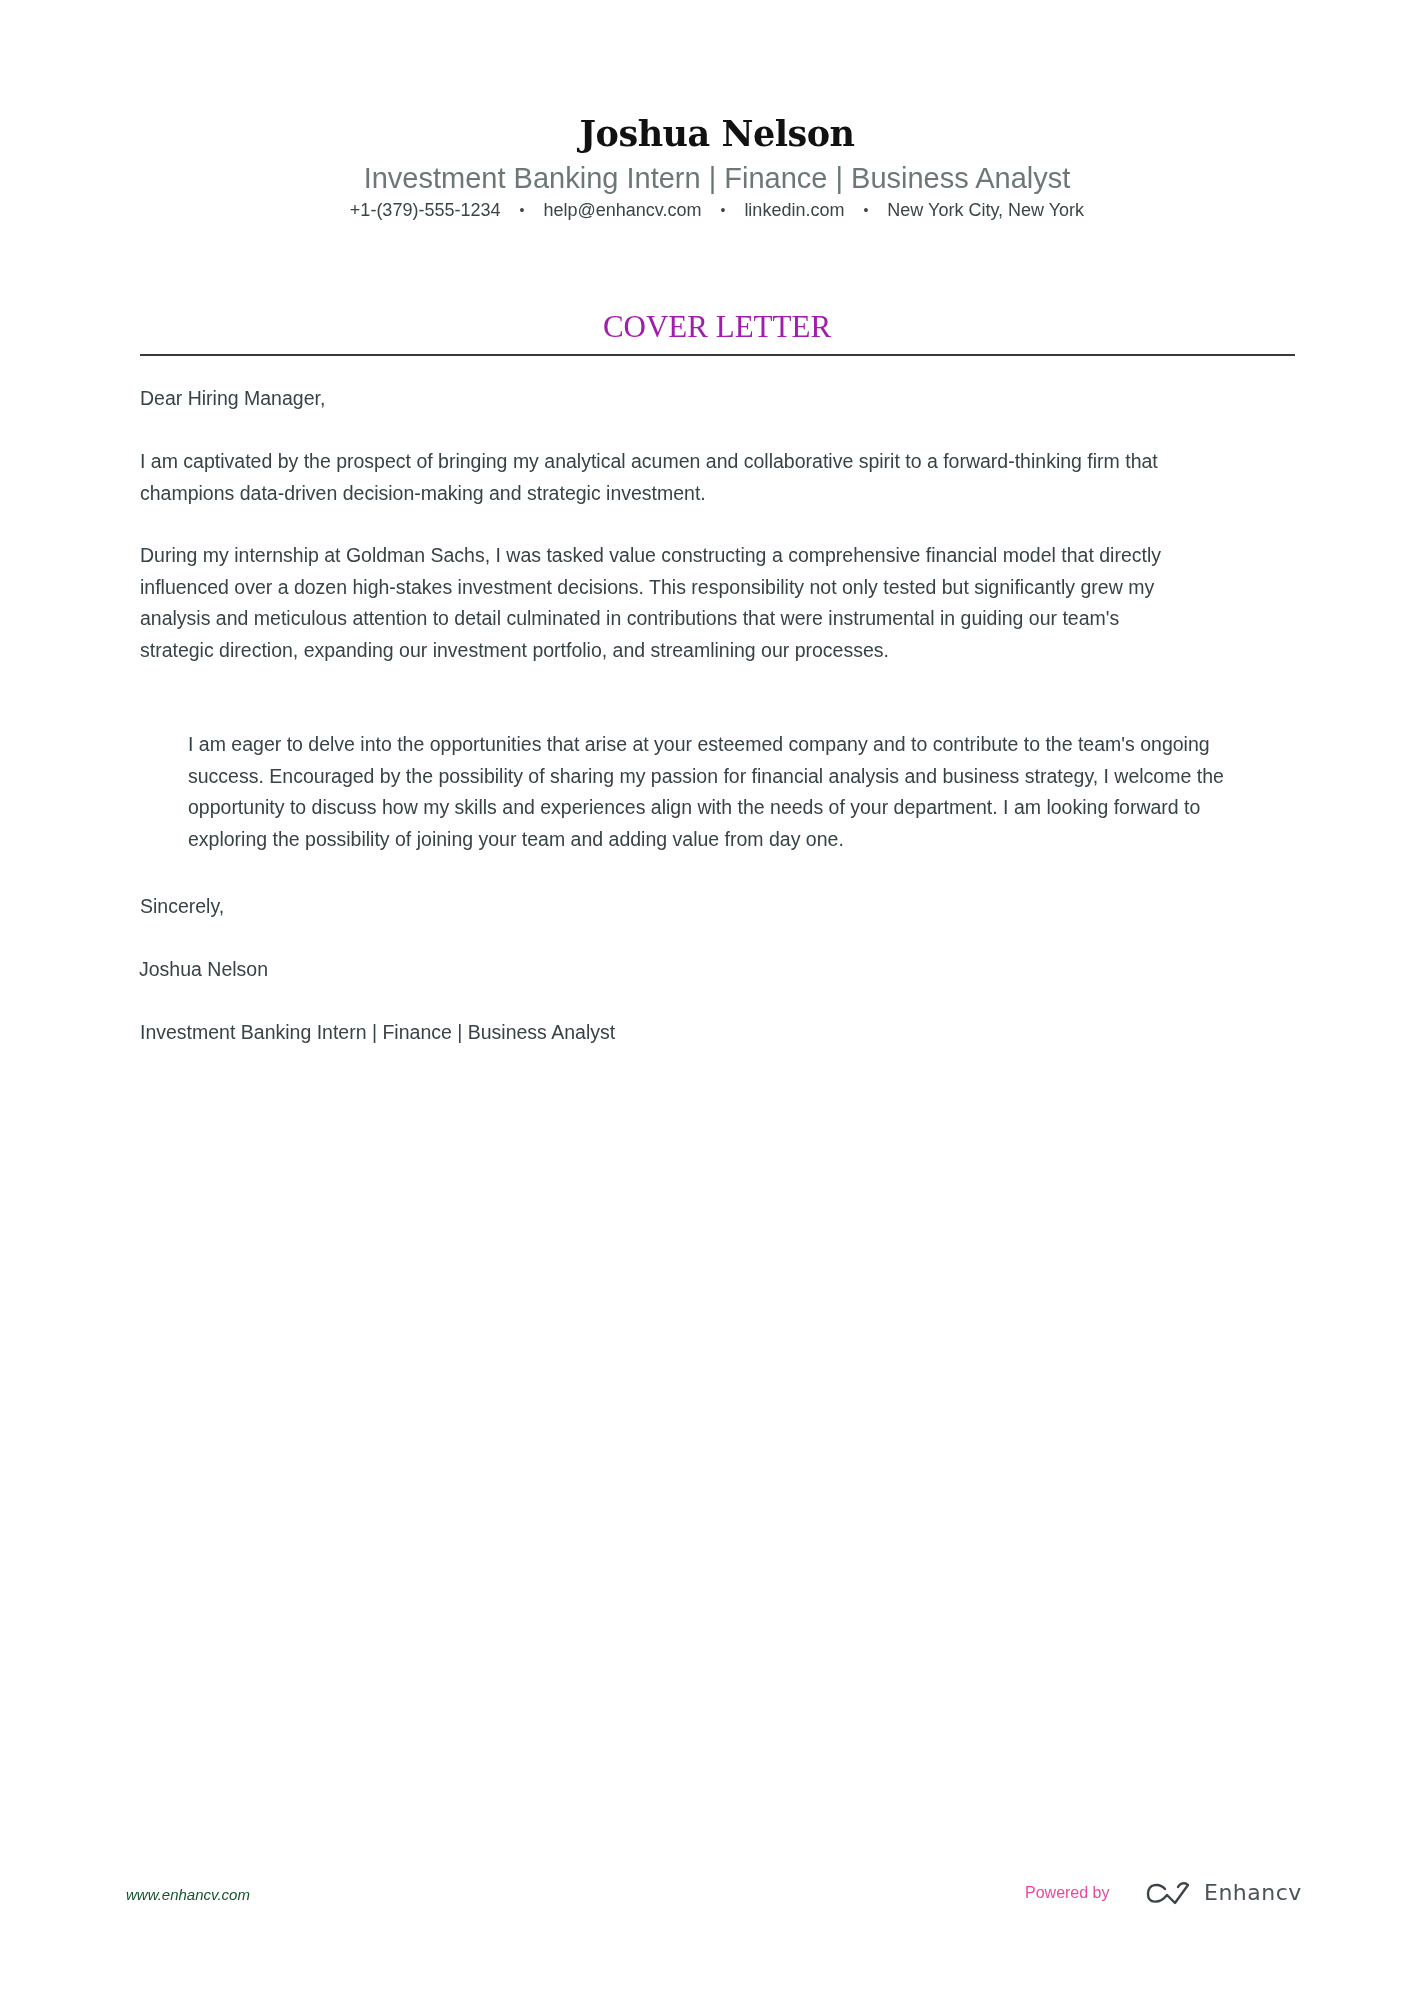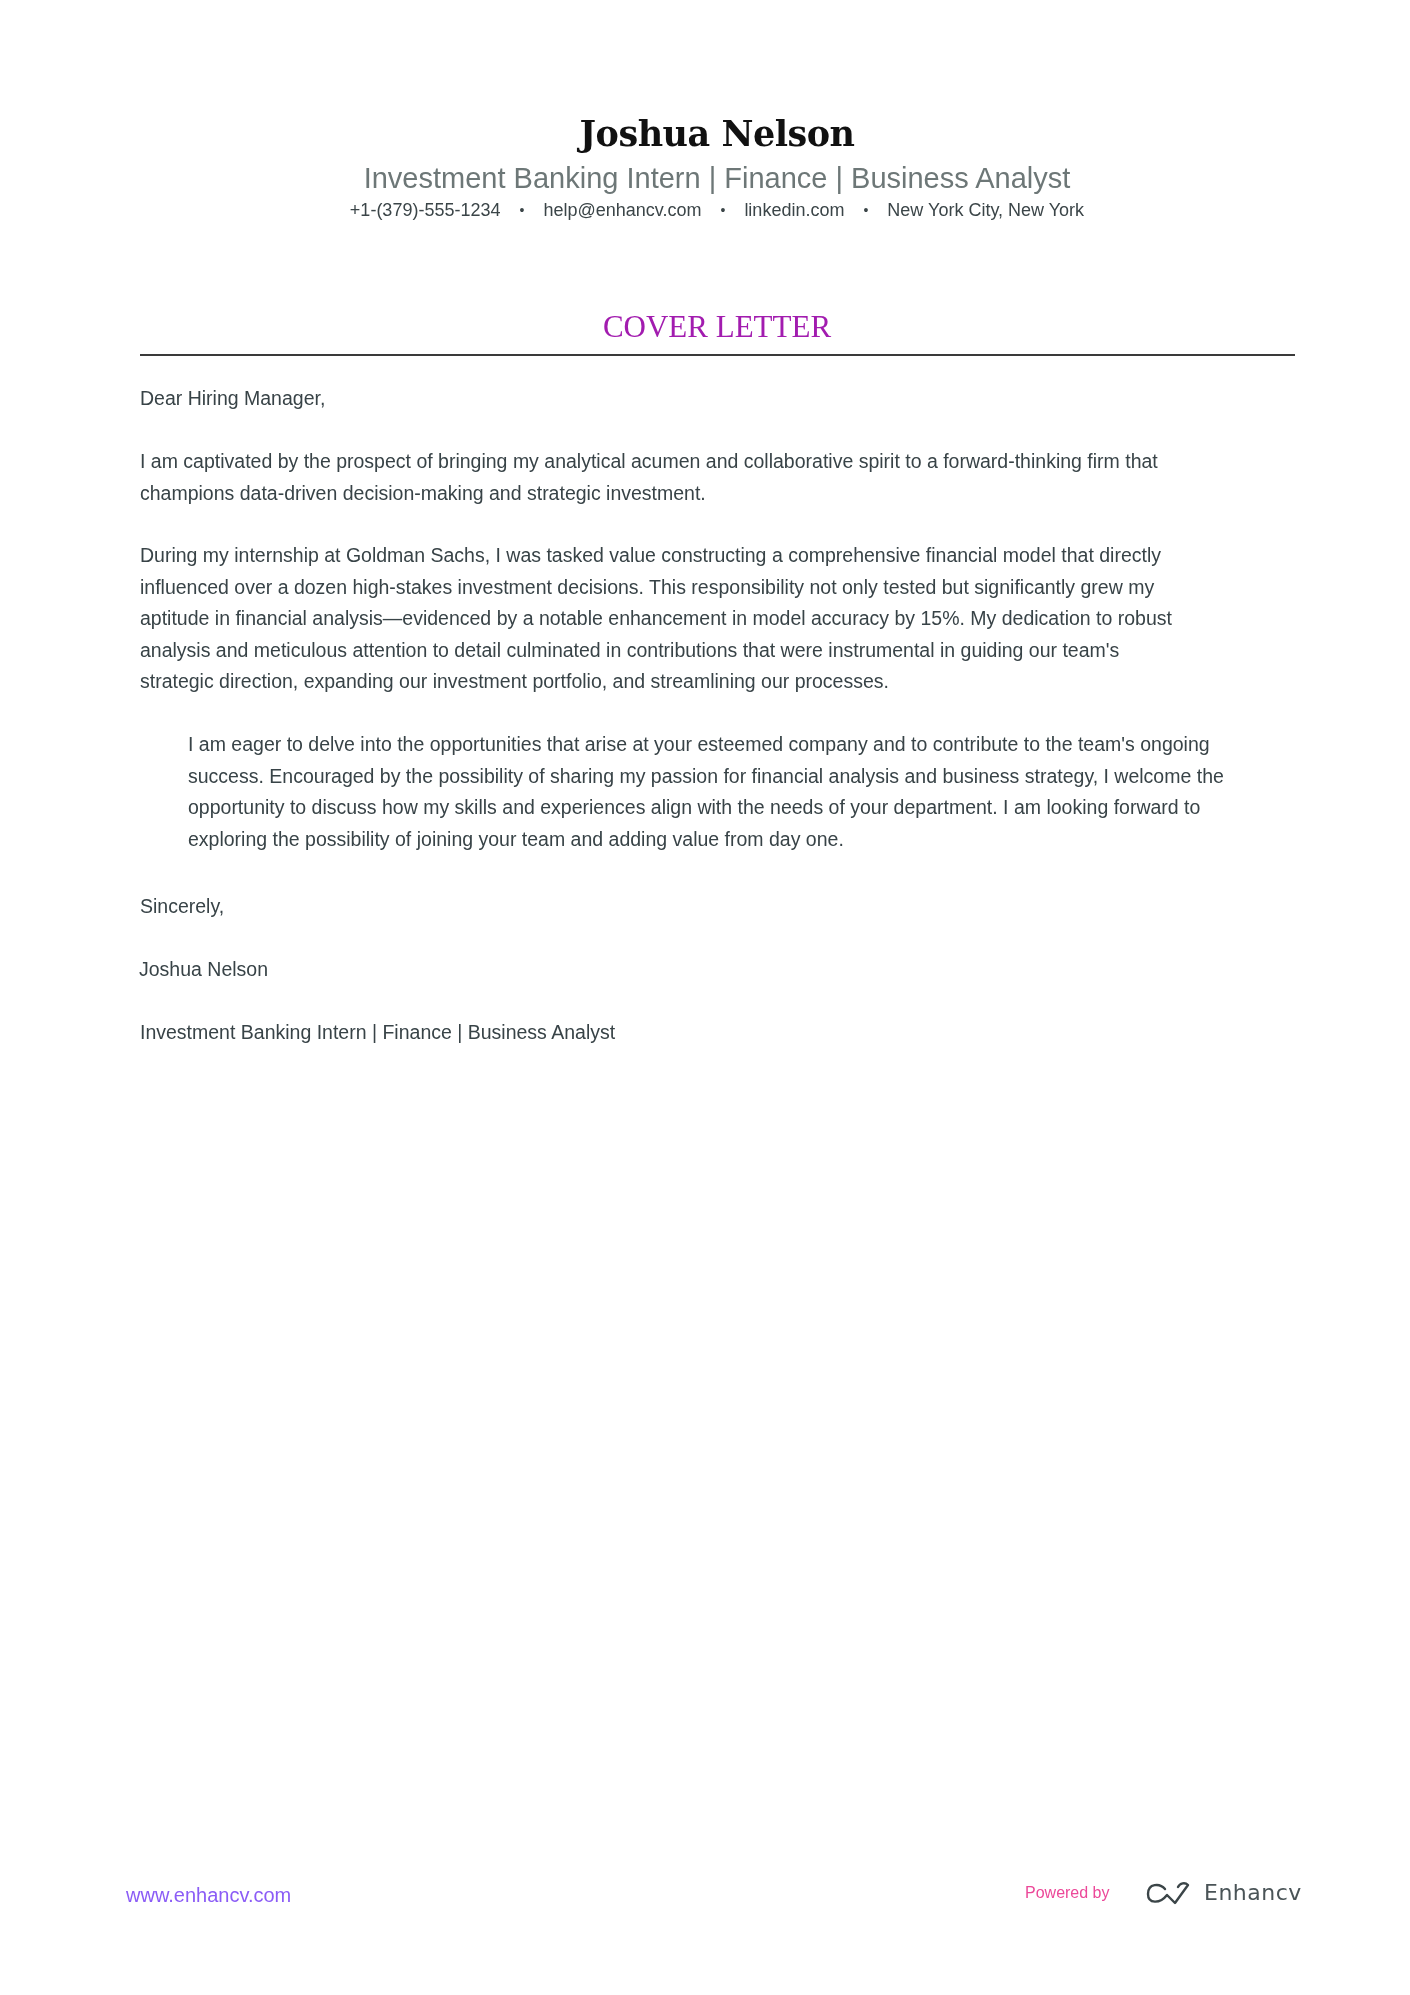--- a/index.html
+++ b/index.html
@@ -7,21 +7,21 @@
   .page { position: absolute; left: 12px; top: 0; width: 1410px; height: 1995px; background: #fff; }
   .center { position: absolute; left: 0; width: 1410px; text-align: center; white-space: nowrap; }
   .name { top: 110px; font-family: "DejaVu Serif", "Liberation Serif", serif; font-weight: bold; font-size: 35px; line-height: 48px; color: #111111; letter-spacing: -0.5px; }
   .subtitle { top: 160px; font-family: "Liberation Sans", sans-serif; font-size: 29px; line-height: 36px; color: #6d7777; }
   .contacts { top: 198px; font-family: "Liberation Sans", sans-serif; font-size: 18px; line-height: 24px; color: #3b4548; }
   .contacts .sep { display: inline-block; margin: 0 14px; font-size: 14px; vertical-align: 1px; }
   .section-title { top: 308px; font-family: "Liberation Serif", serif; font-size: 31px; line-height: 38px; color: #a21caf; }
   .rule { position: absolute; left: 128px; top: 354px; width: 1155px; height: 2px; background: #3a3a3a; }
   .body { position: absolute; left: 128px; width: 1170px; font-family: "Liberation Sans", sans-serif; font-size: 19.5px; line-height: 31.5px; color: #384347; }
   .body .line { display: block; white-space: nowrap; }
-  .footer-url { position: absolute; left: 114px; top: 1885px; font-family: "Liberation Sans", sans-serif; font-size: 20px; line-height: 20px; color: #8b5cf6; }
+  .footer-url { position: absolute; left: 114px; top: 1885px; font-family: "Liberation Sans", sans-serif; font-size: 15px; line-height: 20px; color: #14532d; font-style: italic; }
   .powered { position: absolute; left: 1013px; top: 1882px; font-family: Liberation Sans, sans-serif; font-size: 16px; line-height: 22px; color: #ec4899; }
   .logo-icon { position: absolute; left: 1133px; top: 1881px; width: 46px; height: 26px; }
   .logo-text { position: absolute; left: 1192px; top: 1878px; font-family: "DejaVu Sans", sans-serif; font-size: 22px; line-height: 30px; color: #4a5457; letter-spacing: 0.5px; }
 </style>
 </head>
 <body>
 
 <div class="page">
 
   <div class="center name">Joshua Nelson</div>
@@ -45,21 +45,20 @@
   </div>
 
   <div class="body" style="top:446px;">
     <span class="line">I am captivated by the prospect of bringing my analytical acumen and collaborative spirit to a forward-thinking firm that</span>
     <span class="line">champions data-driven decision-making and strategic investment.</span>
   </div>
 
   <div class="body" style="top:540px;">
     <span class="line">During my internship at Goldman Sachs, I was tasked value constructing a comprehensive financial model that directly</span>
     <span class="line">influenced over a dozen high-stakes investment decisions. This responsibility not only tested but significantly grew my</span>
-    <span class="line">aptitude in financial analysis—evidenced by a notable enhancement in model accuracy by 15%. My dedication to robust</span>
     <span class="line">analysis and meticulous attention to detail culminated in contributions that were instrumental in guiding our team's</span>
     <span class="line">strategic direction, expanding our investment portfolio, and streamlining our processes.</span>
   </div>
 
   <div class="body" style="top:729px;margin-left:48px;">
     <span class="line">I am eager to delve into the opportunities that arise at your esteemed company and to contribute to the team's ongoing</span>
     <span class="line">success. Encouraged by the possibility of sharing my passion for financial analysis and business strategy, I welcome the</span>
     <span class="line">opportunity to discuss how my skills and experiences align with the needs of your department. I am looking forward to</span>
     <span class="line">exploring the possibility of joining your team and adding value from day one.</span>
   </div>

